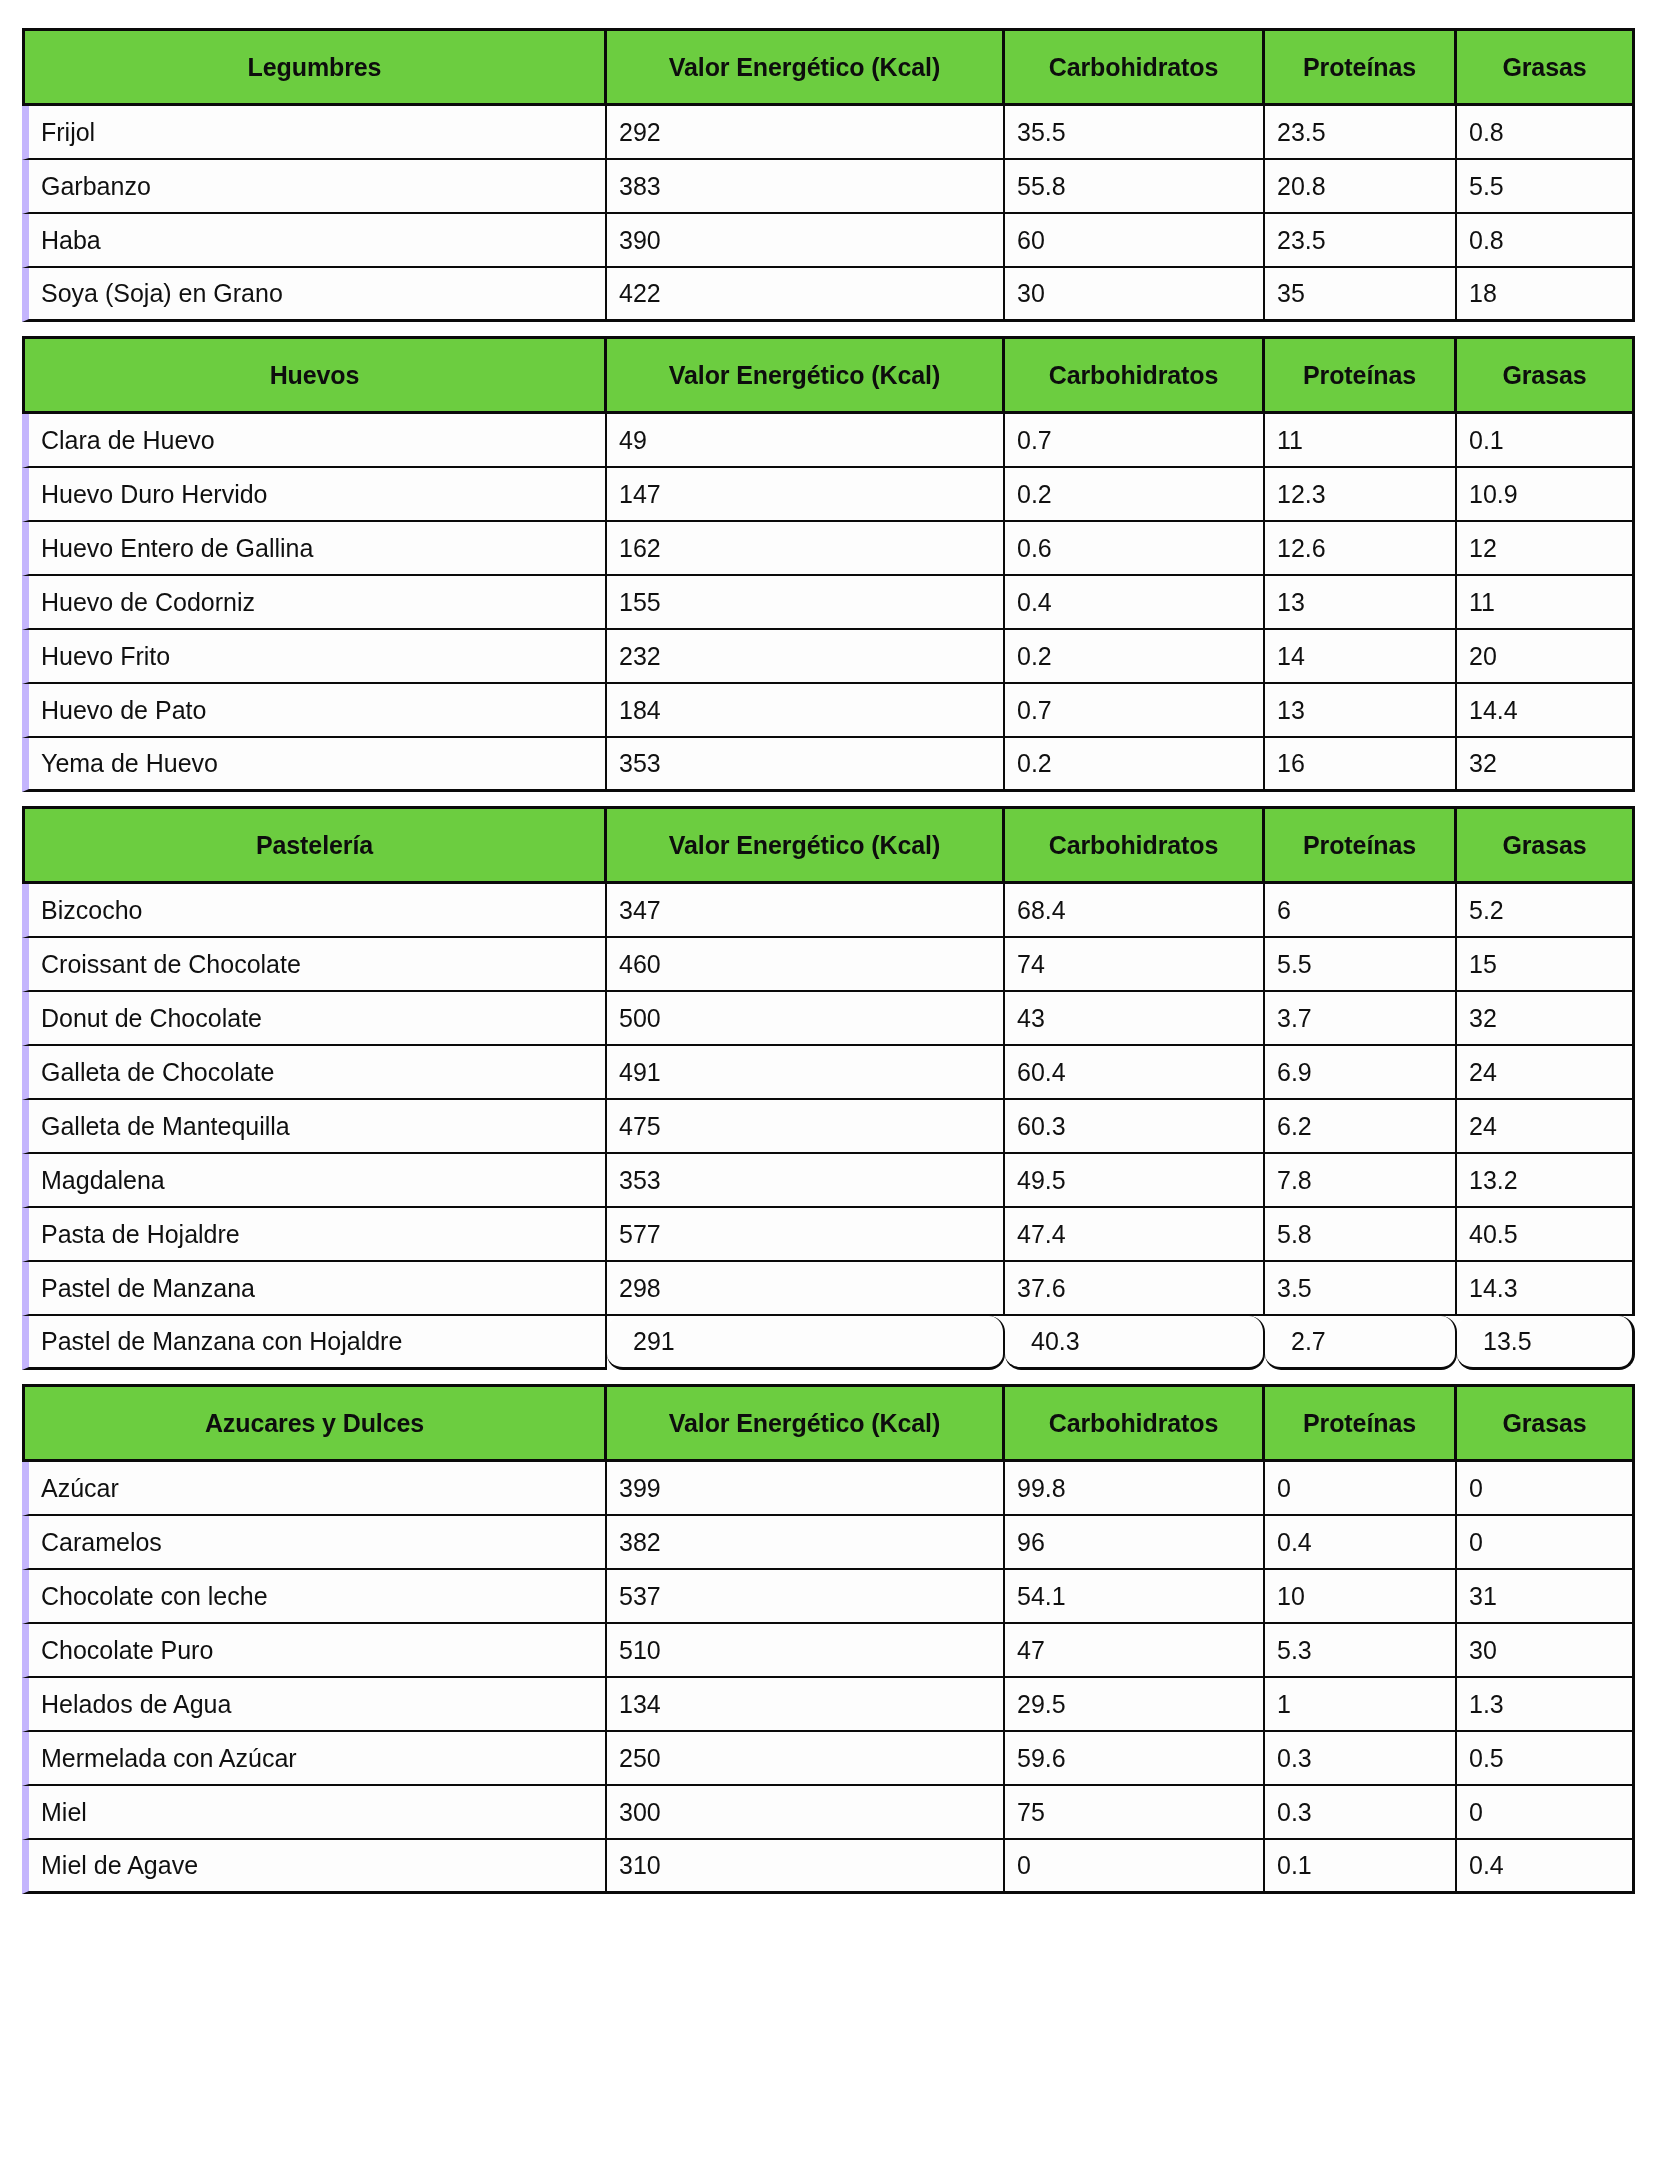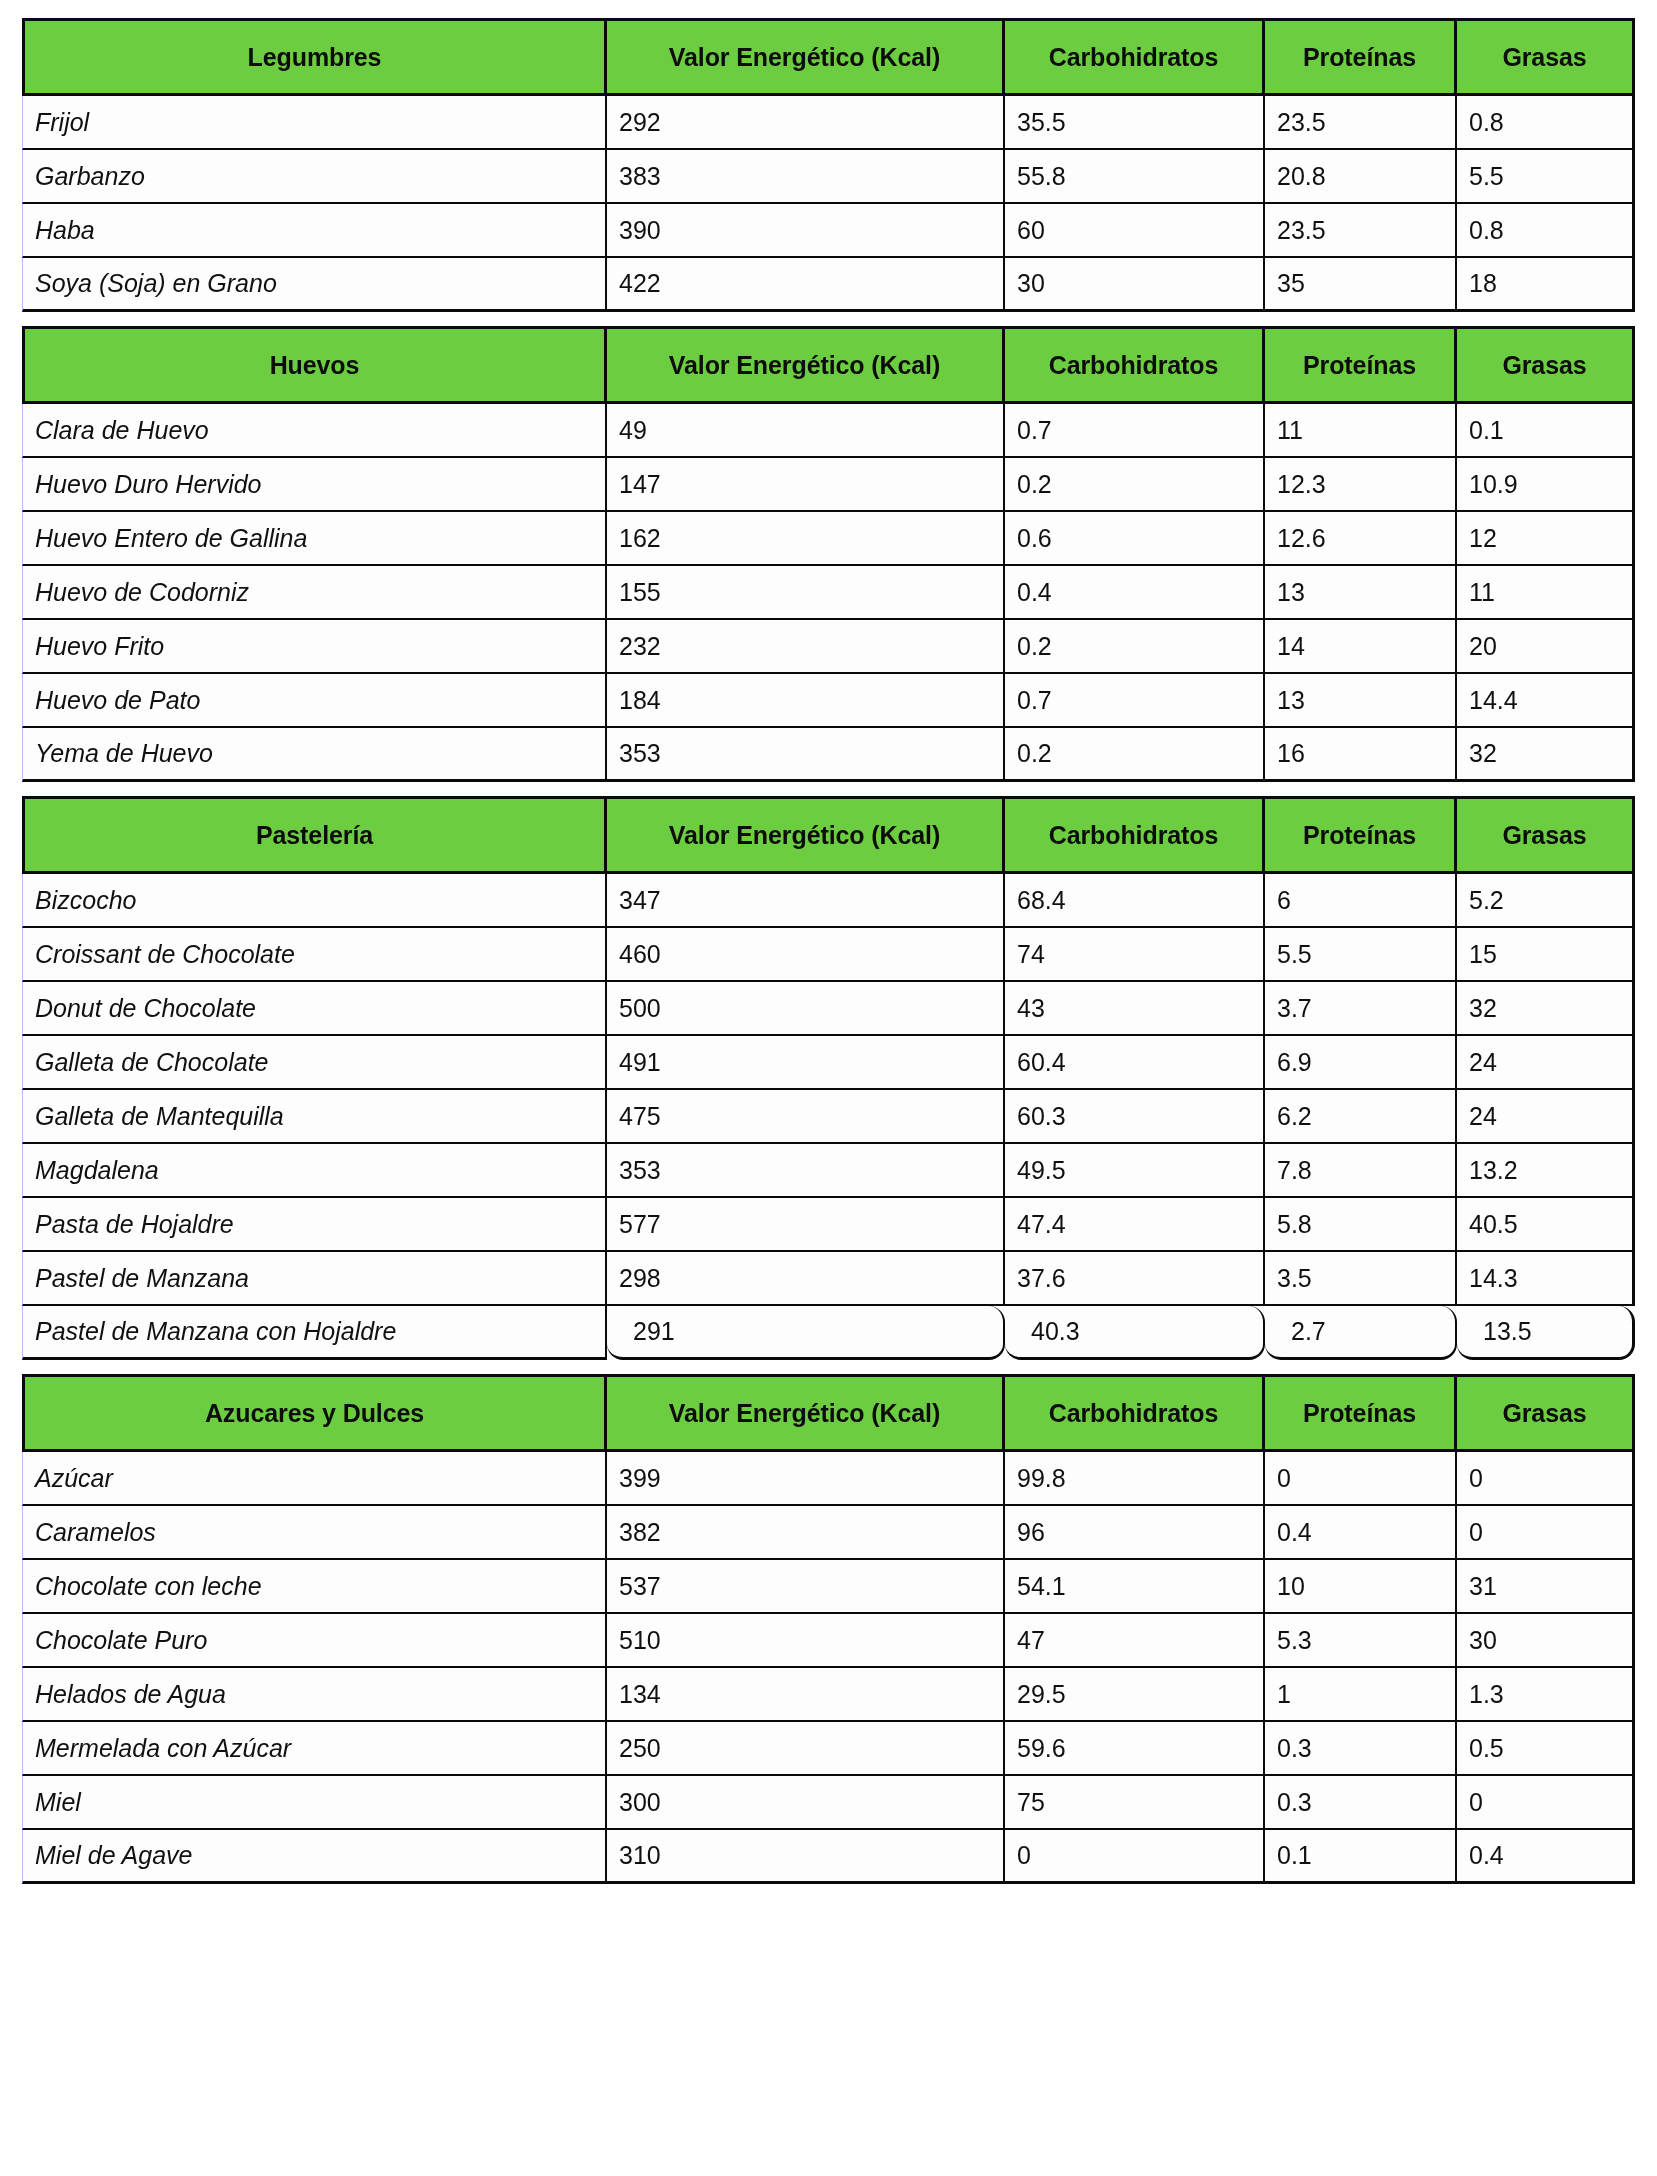--- a/index.html
+++ b/index.html
@@ -22,20 +22,21 @@
     height: 2176px;
     padding: 18px 22px 0 22px;
     background: #ffffff;
   }
 
   table.nutri {
     width: 1613px;
     border-collapse: separate;
     border-spacing: 0;
     table-layout: fixed;
+    margin-top: 10px;
   }
 
   
   col.c-name  { width: 585px; }
   col.c-kcal  { width: 398px; }
   col.c-carb  { width: 260px; }
   col.c-prot  { width: 192px; }
   col.c-fat   { width: 178px; }
 
   
@@ -66,22 +67,21 @@
     height: 54px;
     padding: 2px 12px;
     vertical-align: middle;
     text-align: left;
     border-bottom: 2px solid #0a0a0a;
     border-right: 2px solid #0a0a0a;
     white-space: nowrap;
     overflow: hidden;
   }
   tr.data-row > td.first {
-    border-left: 1px solid #c4b5fd;
-    font-style: italic;
+    border-left: 7px solid #c4b5fd;
   }
   tr.data-row > td.last {
     border-right: 3px solid #0a0a0a;
   }
   tr.data-row.last-in-section > td {
     border-bottom: 3px solid #0a0a0a;
   }
   tr.data-row > td.indented {
     padding-left: 26px;
     border-radius: 16px;

